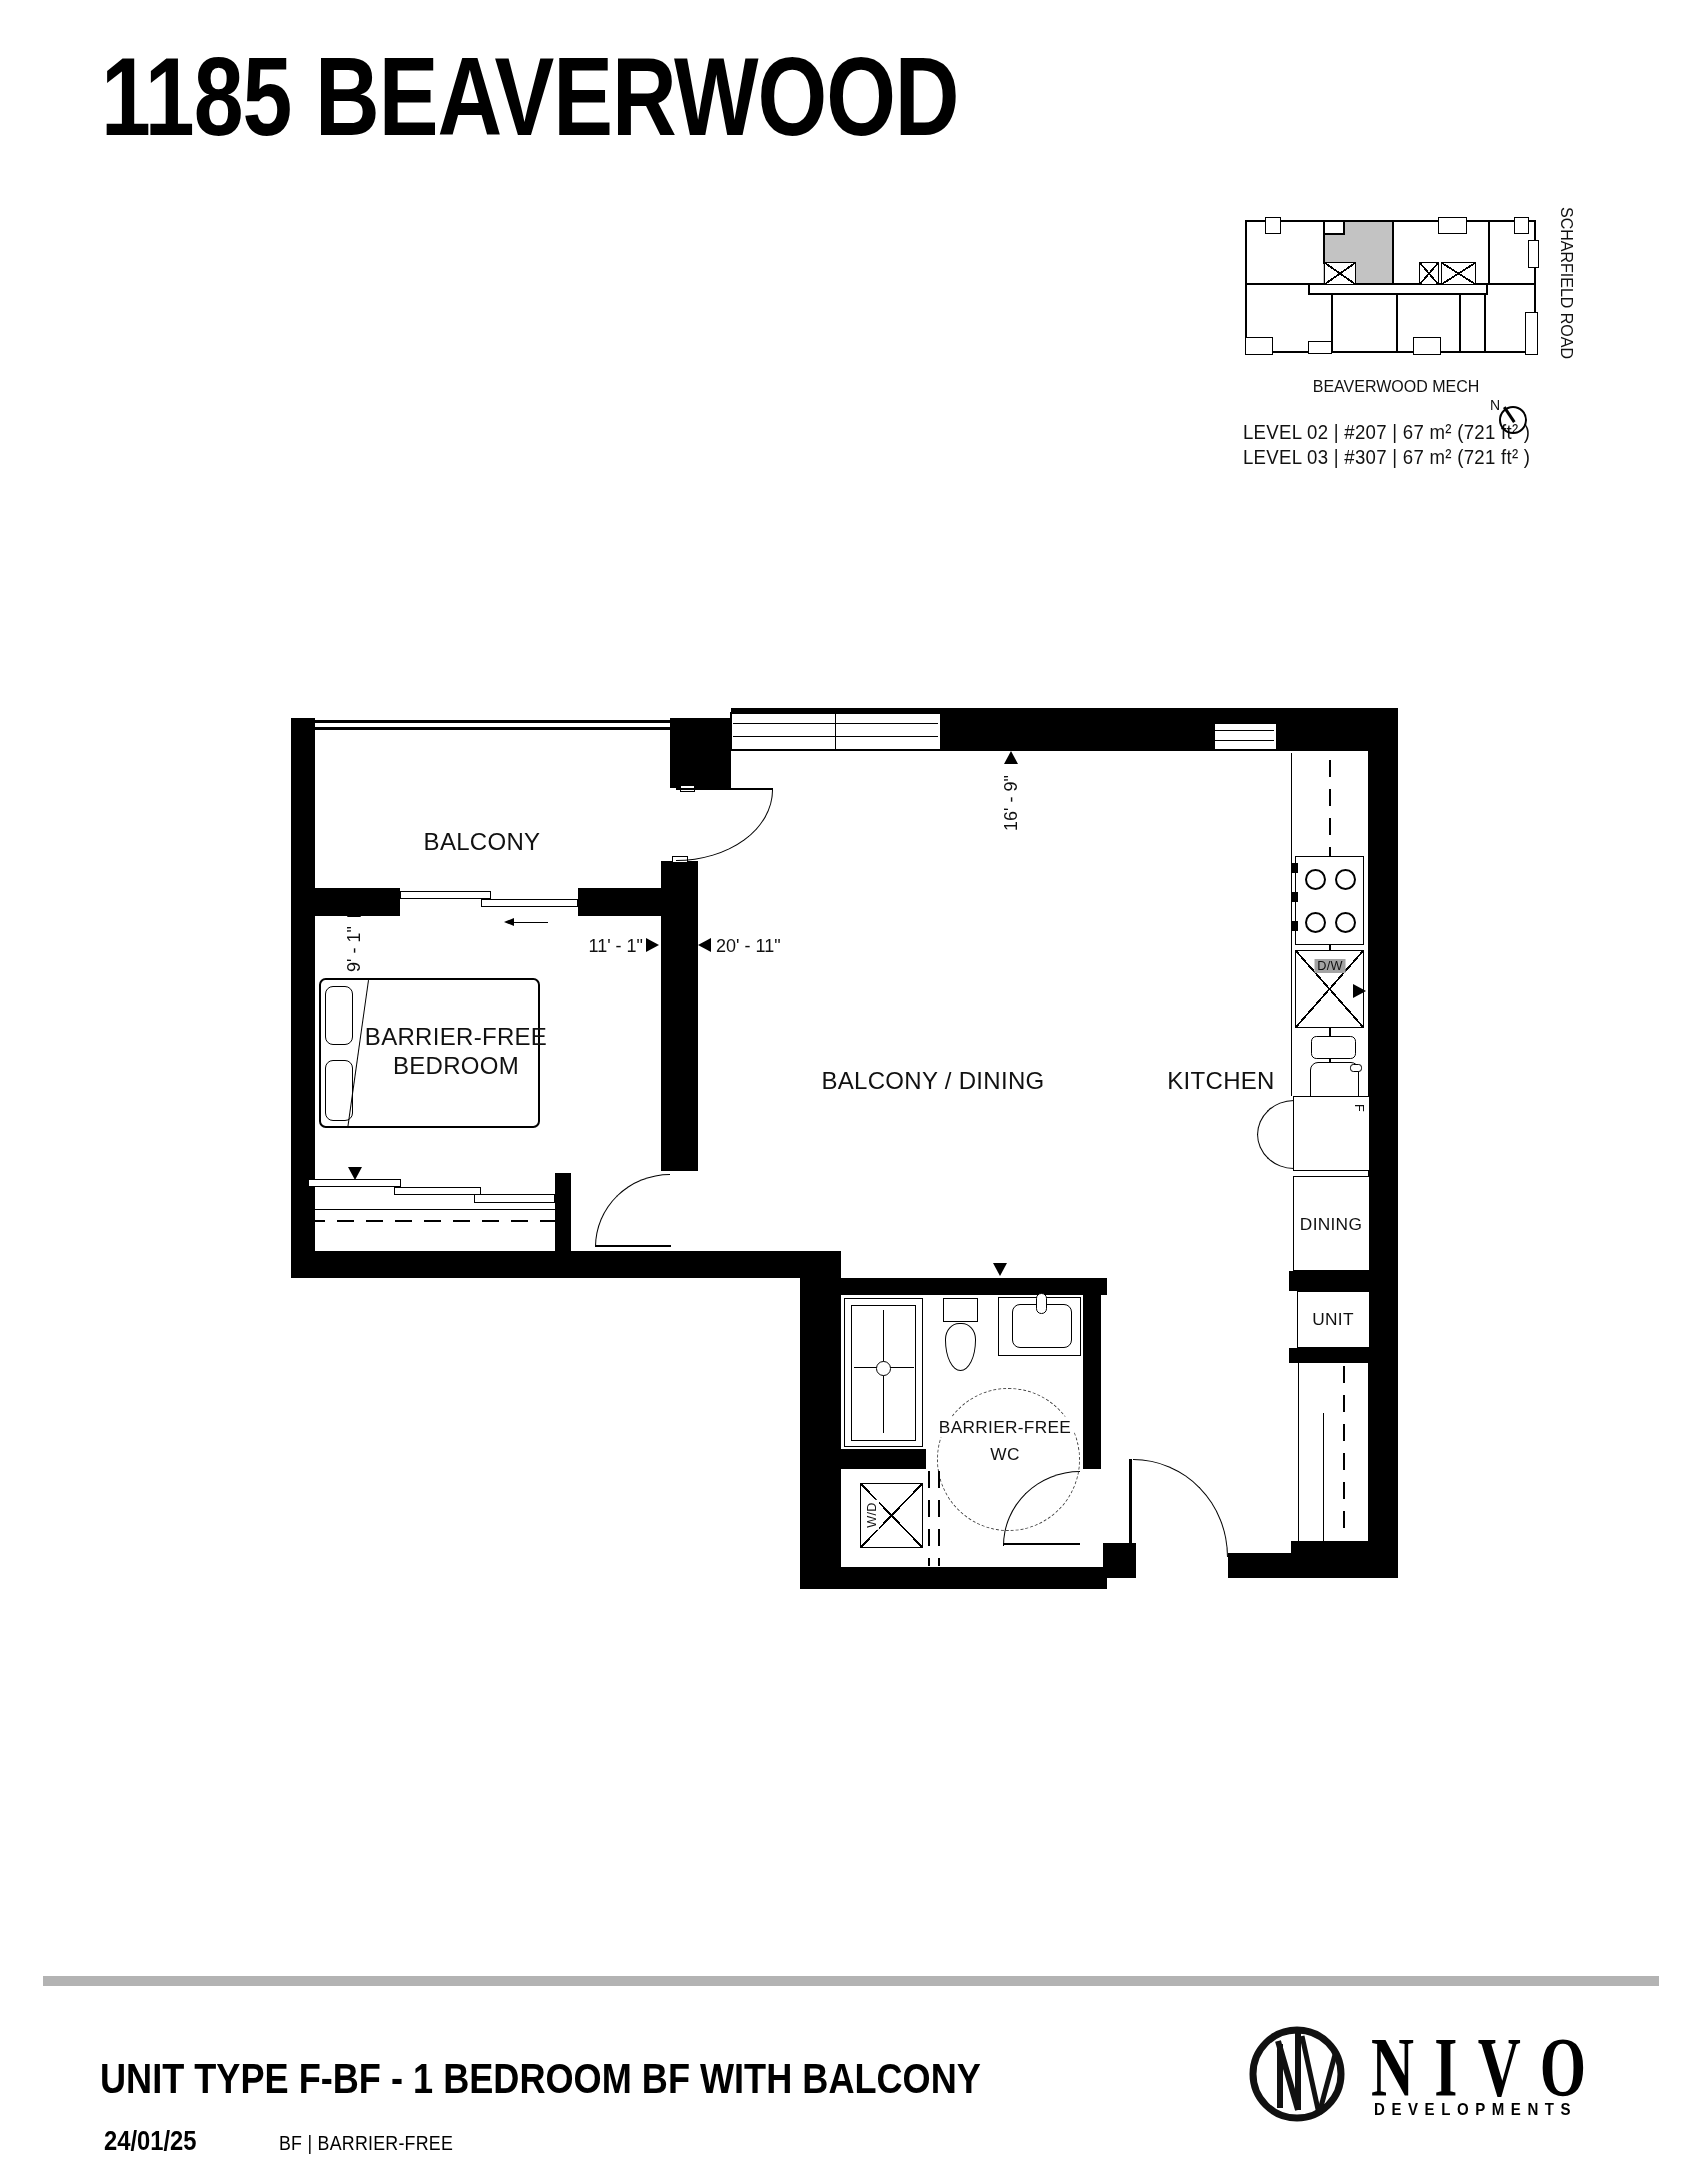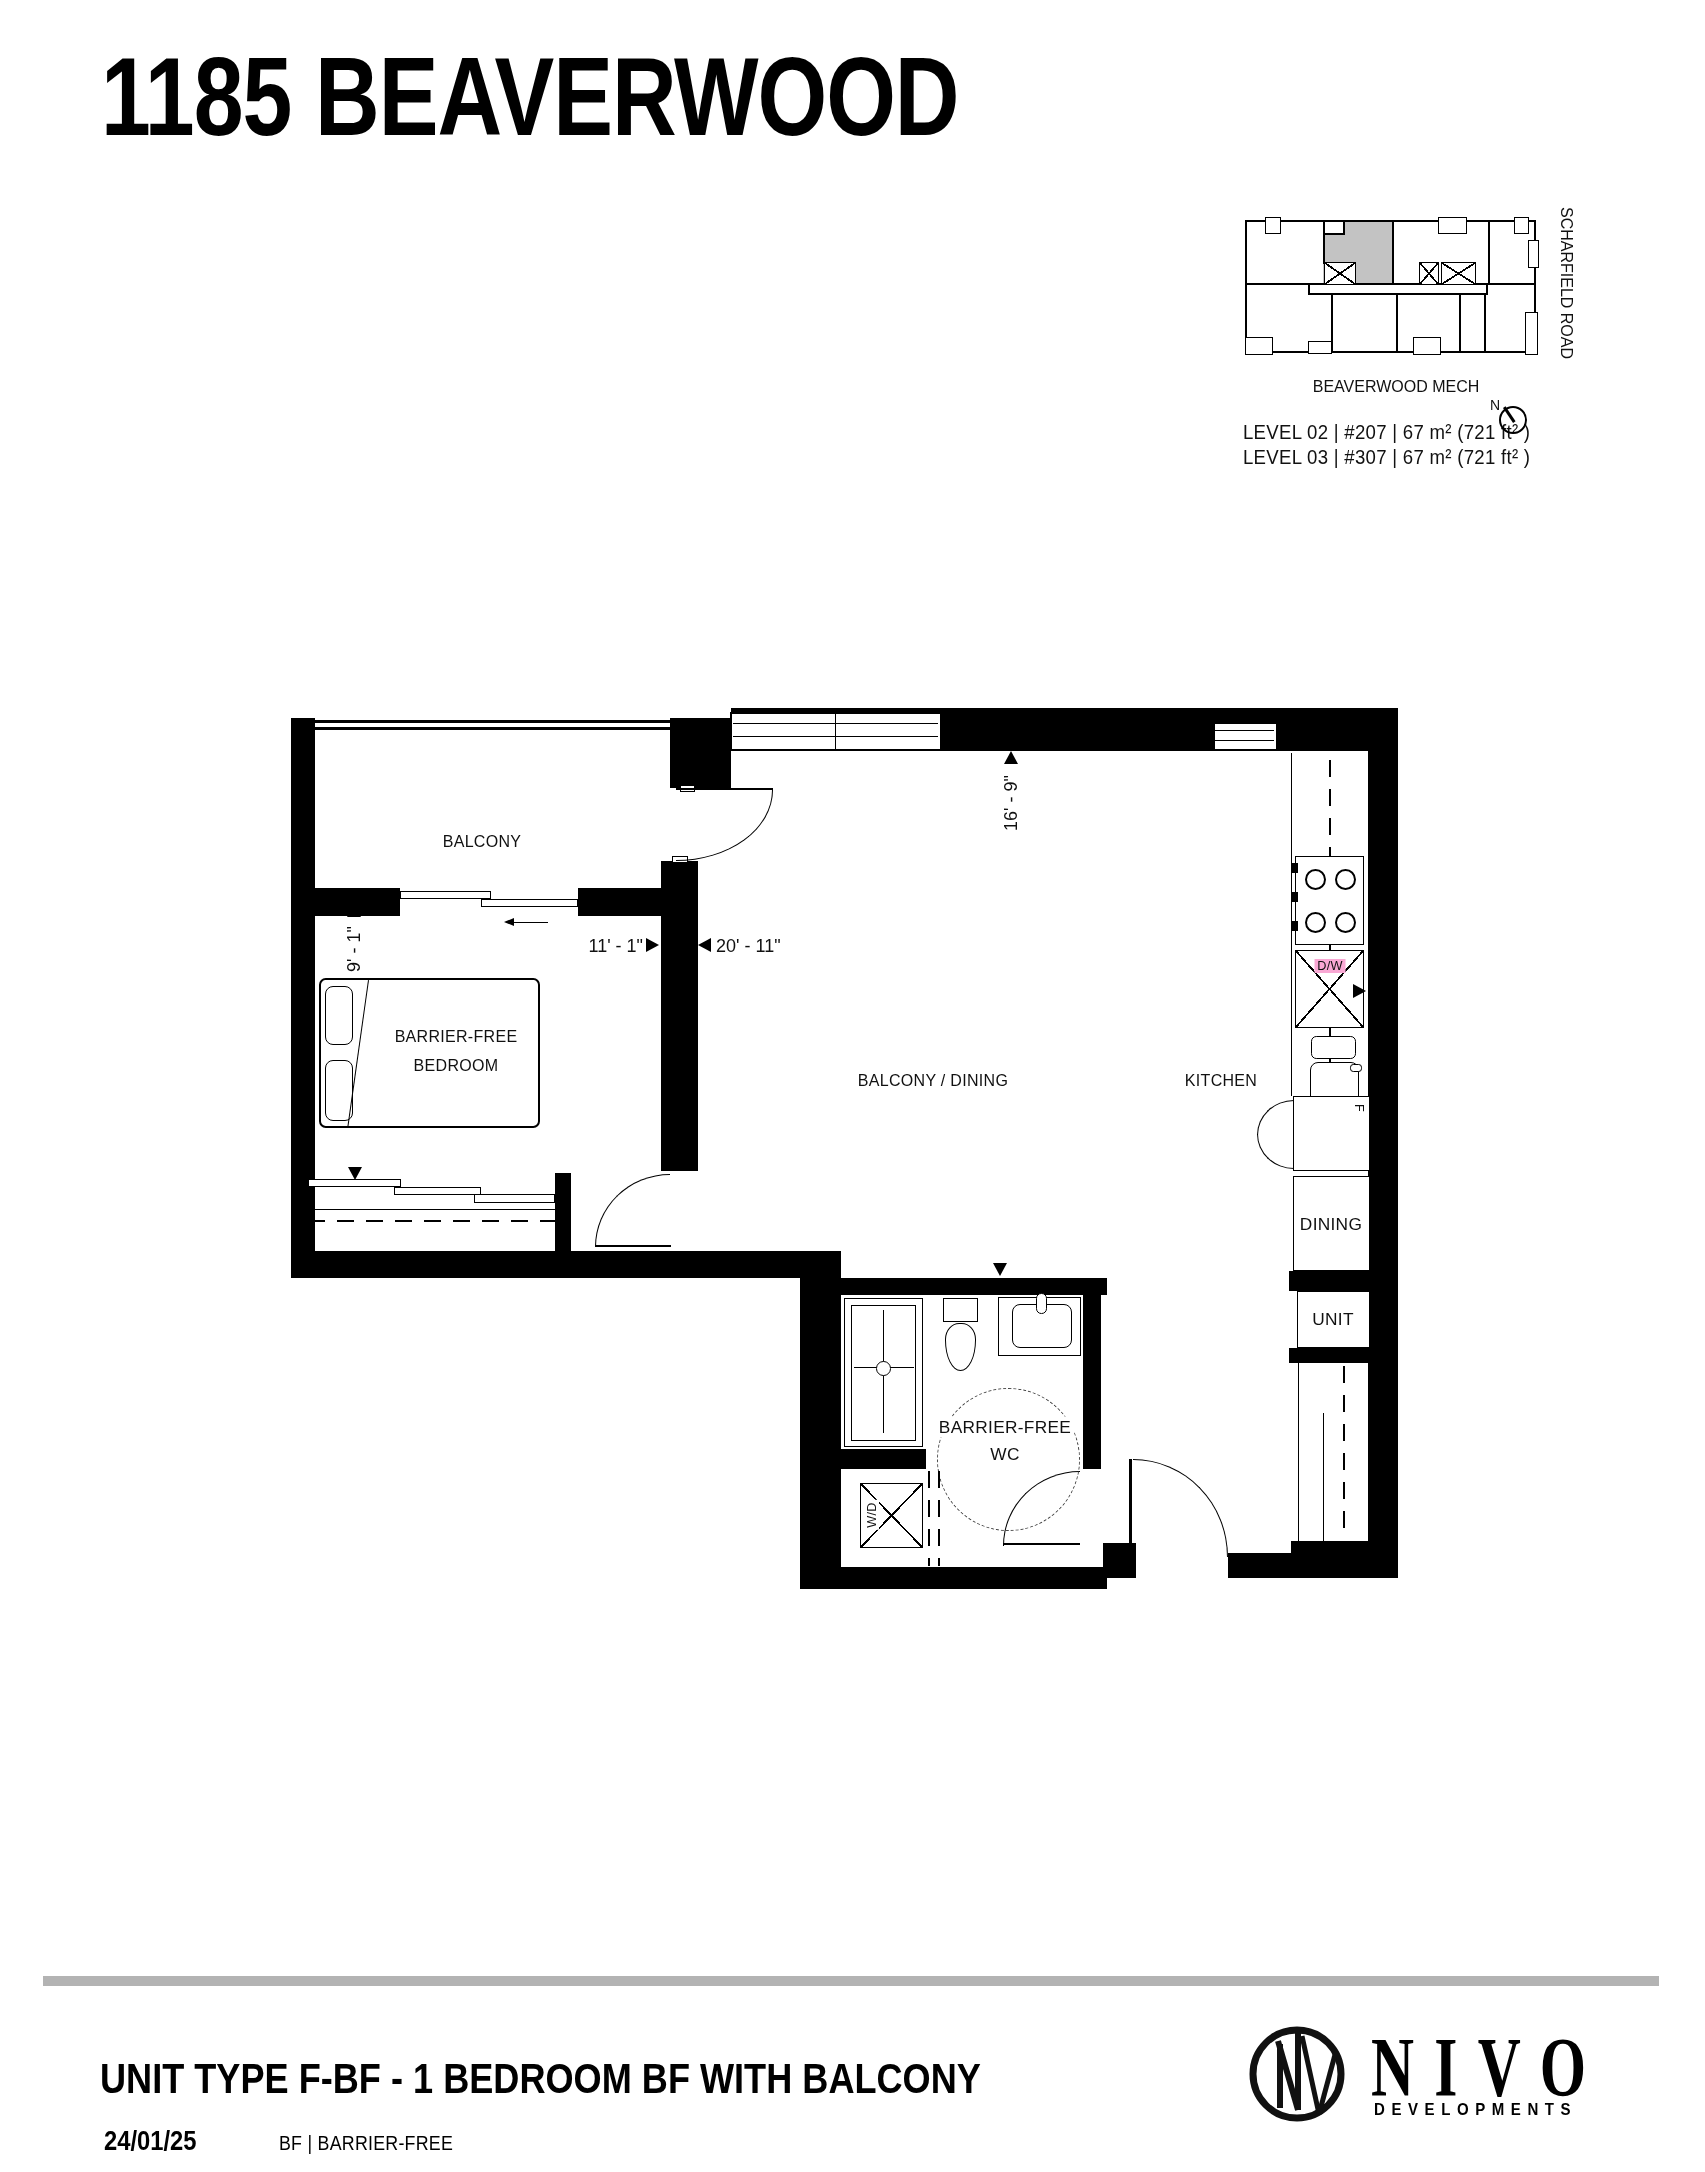--- a/index.html
+++ b/index.html
@@ -3,21 +3,21 @@
 <meta charset="utf-8">
 <style>
   html,body{margin:0;padding:0;background:#fff;}
   .page{position:relative;width:1706px;height:2172px;background:#fff;overflow:hidden;
         font-family:"Liberation Sans","DejaVu Sans",sans-serif;color:#000;}
   .abs{position:absolute;}
   .w{position:absolute;background:#000;}
   .ln{position:absolute;background:#000;}
   .box{position:absolute;background:#fff;border:1.3px solid #000;box-sizing:border-box;}
   .thin{border-width:0.7px;}
-  .lbl{position:absolute;font-size:16px;color:#111;white-space:nowrap;transform:translate(-50%,-50%);letter-spacing:0.3px;}
+  .lbl{position:absolute;font-size:24px;color:#111;white-space:nowrap;transform:translate(-50%,-50%);letter-spacing:0.3px;}
   .lbl.small{font-size:17.3px;}
   .lbl.tiny{font-size:12.7px;}
   .dim{position:absolute;font-size:18px;color:#111;white-space:nowrap;}
   .vtext{transform:translate(-50%,-50%) rotate(-90deg);}
   .vtext-cw{transform:translate(-50%,-50%) rotate(90deg);}
   .xbox{background-image:
      linear-gradient(to top right, transparent calc(50% - 0.9px), #000 calc(50% - 0.9px) calc(50% + 0.9px), transparent calc(50% + 0.9px)),
      linear-gradient(to bottom right, transparent calc(50% - 0.9px), #000 calc(50% - 0.9px) calc(50% + 0.9px), transparent calc(50% + 0.9px));}
   .dashh{position:absolute;background:repeating-linear-gradient(90deg,#000 0 17.3px,transparent 17.3px 29px);}
   .dashv{position:absolute;background:repeating-linear-gradient(180deg,#000 0 17.3px,transparent 17.3px 29px);}
@@ -147,21 +147,21 @@
     <div class="dashv" style="left:1329px;top:760px;width:2px;height:333px;"></div>
     <div class="box" style="left:1295px;top:856px;width:69px;height:89px;"></div>
     <div class="abs" style="left:1305px;top:869px;width:21.3px;height:21.3px;border:2px solid #000;border-radius:50%;box-sizing:border-box;"></div>
     <div class="abs" style="left:1335px;top:869px;width:21.3px;height:21.3px;border:2px solid #000;border-radius:50%;box-sizing:border-box;"></div>
     <div class="abs" style="left:1305px;top:912px;width:21.3px;height:21.3px;border:2px solid #000;border-radius:50%;box-sizing:border-box;"></div>
     <div class="abs" style="left:1335px;top:912px;width:21.3px;height:21.3px;border:2px solid #000;border-radius:50%;box-sizing:border-box;"></div>
     <div class="w" style="left:1291px;top:863px;width:6.7px;height:10px;"></div>
     <div class="w" style="left:1291px;top:892px;width:6.7px;height:10px;"></div>
     <div class="w" style="left:1291px;top:921px;width:6.7px;height:10px;"></div>
     <div class="box xbox" style="left:1295px;top:950px;width:69px;height:78px;"></div>
-    <div class="lbl tiny" style="left:1330px;top:966px;background:#f9a8d4;padding:0 2.7px;">D/W</div>
+    <div class="lbl tiny" style="left:1330px;top:966px;background:#a3a3a3;padding:0 2.7px;">D/W</div>
     <div class="box" style="left:1311px;top:1036px;width:45px;height:22.7px;border-radius:5.3px;"></div>
     <div class="box" style="left:1310px;top:1062px;width:49px;height:45px;border-radius:8px;"></div>
     <div class="box" style="left:1350px;top:1064px;width:12px;height:8px;border-radius:3.3px;"></div>
     <div class="tri right" style="left:1353px;top:984px;"></div>
 
     <div class="box" style="left:1293px;top:1096px;width:77px;height:75px;"></div>
     <div class="lbl tiny" style="left:1359px;top:1108px;transform:translate(-50%,-50%) rotate(90deg);">F</div>
     <div class="arc" style="left:1257px;top:1100px;width:37px;height:35px;border-left:1.3px solid #000;border-top:1.3px solid #000;border-top-left-radius:100% 100%;"></div>
     <div class="arc" style="left:1257px;top:1134px;width:37px;height:35px;border-left:1.3px solid #000;border-bottom:1.3px solid #000;border-bottom-left-radius:100% 100%;"></div>
     <div class="box" style="left:1293px;top:1176px;width:77px;height:95px;"></div>

